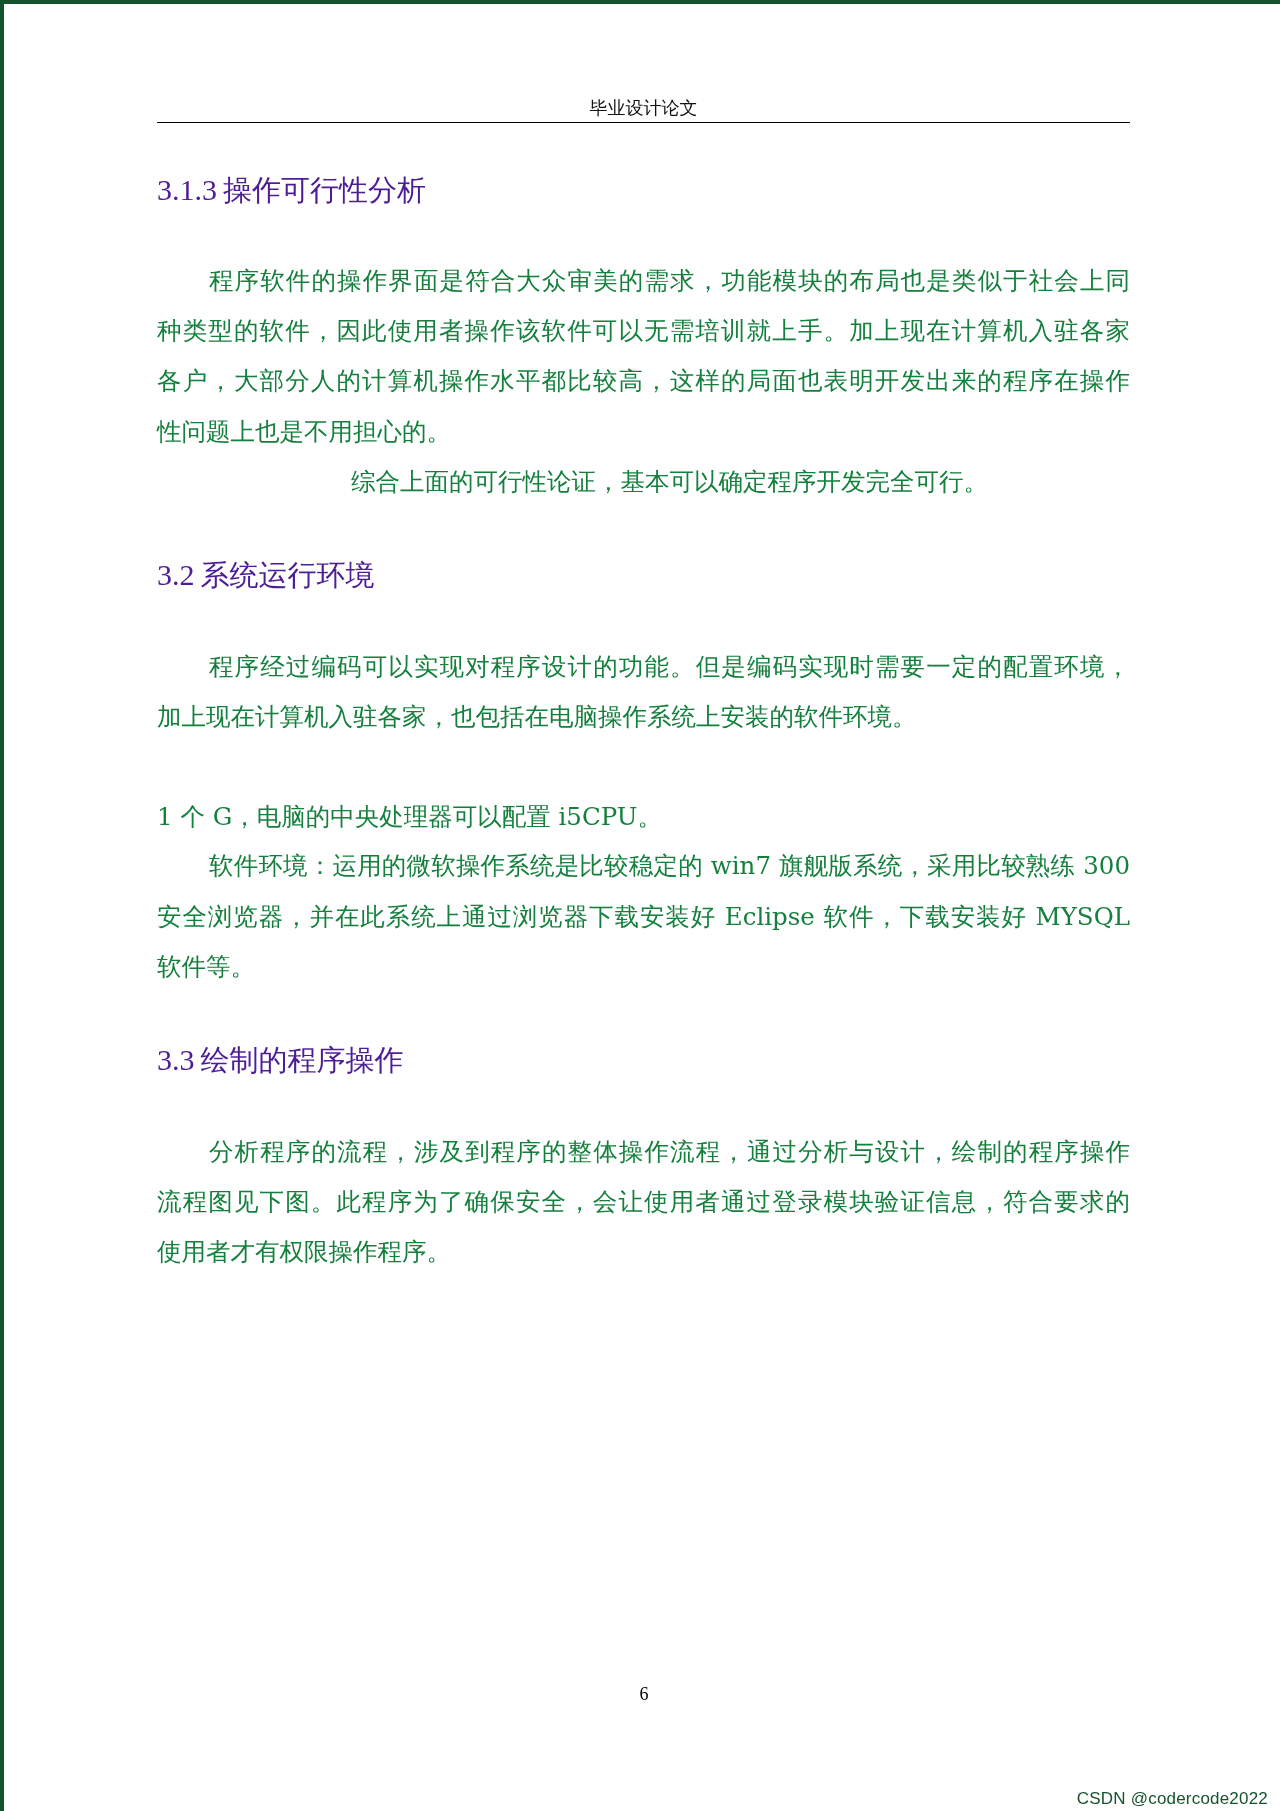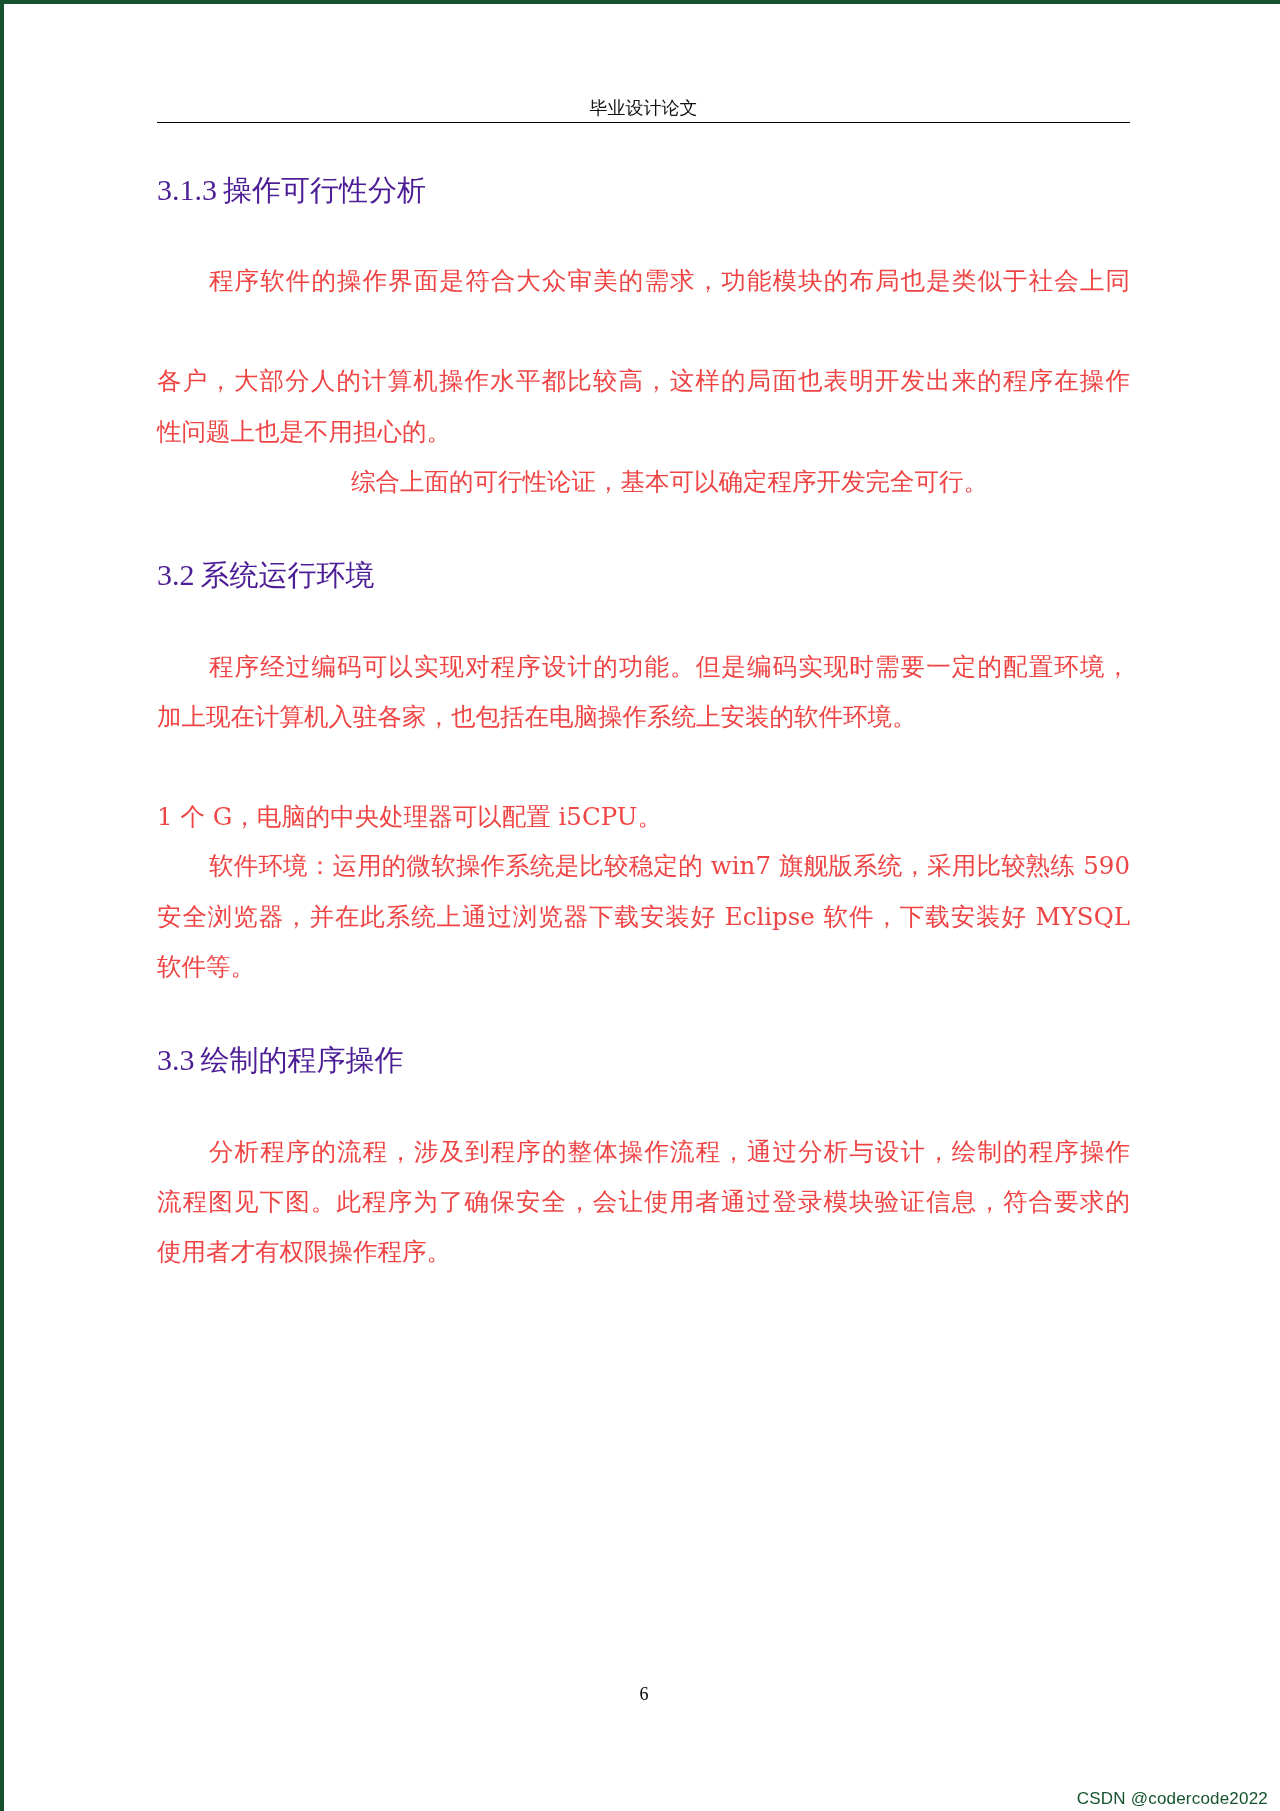--- a/index.html
+++ b/index.html
@@ -60,21 +60,21 @@
     }
     .line {
       position: absolute;
       left: 153px;
       width: 973px;
       height: 50px;
       line-height: 50px;
       font-size: 24.5px;
       white-space: nowrap;
       font-family: "DejaVu Serif", "Liberation Serif", serif;
-      color: #ef4444;
+      color: #15803d;
     }
     .line.justify {
       text-align: justify;
       text-align-last: justify;
     }
     .line.indent {
       left: 205px;
       width: 921px;
       text-align: center;
     }
@@ -104,31 +104,32 @@
 
 <div class="page">
 
   <div class="running-header">毕业设计论文</div>
   <div class="header-rule"></div>
 
   <div class="heading" style="top:166px;">
     <span class="num">3.1.3</span><span>操作可行性分析</span>
   </div>
   <div class="line indent justify" style="top:252px;">程序软件的操作界面是符合大众审美的需求，功能模块的布局也是类似于社会上同</div>
+  <div class="line justify" style="top:302px;">种类型的软件，因此使用者操作该软件可以无需培训就上手。加上现在计算机入驻各家</div>
   <div class="line justify" style="top:352px;">各户，大部分人的计算机操作水平都比较高，这样的局面也表明开发出来的程序在操作</div>
   <div class="line" style="top:403px;">性问题上也是不用担心的。</div>
   <div class="line indent" style="top:453px;">综合上面的可行性论证，基本可以确定程序开发完全可行。</div>
 
   <div class="heading" style="top:551px;">
     <span class="num">3.2</span><span>系统运行环境</span>
   </div>
   <div class="line indent justify" style="top:638px;">程序经过编码可以实现对程序设计的功能。但是编码实现时需要一定的配置环境，</div>
   <div class="line" style="top:688px;">加上现在计算机入驻各家，也包括在电脑操作系统上安装的软件环境。</div>
   <div class="line" style="top:788px;">1 个 G，电脑的中央处理器可以配置 i5CPU。</div>
-  <div class="line indent justify" style="top:837px;">软件环境：运用的微软操作系统是比较稳定的 win7 旗舰版系统，采用比较熟练 590</div>
+  <div class="line indent justify" style="top:837px;">软件环境：运用的微软操作系统是比较稳定的 win7 旗舰版系统，采用比较熟练 300</div>
   <div class="line justify" style="top:888px;">安全浏览器，并在此系统上通过浏览器下载安装好 Eclipse 软件，下载安装好 MYSQL</div>
   <div class="line" style="top:938px;">软件等。</div>
 
   <div class="heading" style="top:1036px;">
     <span class="num">3.3</span><span>绘制的程序操作</span>
   </div>
   <div class="line indent justify" style="top:1123px;">分析程序的流程，涉及到程序的整体操作流程，通过分析与设计，绘制的程序操作</div>
   <div class="line justify" style="top:1173px;">流程图见下图。此程序为了确保安全，会让使用者通过登录模块验证信息，符合要求的</div>
   <div class="line" style="top:1223px;">使用者才有权限操作程序。</div>
 

